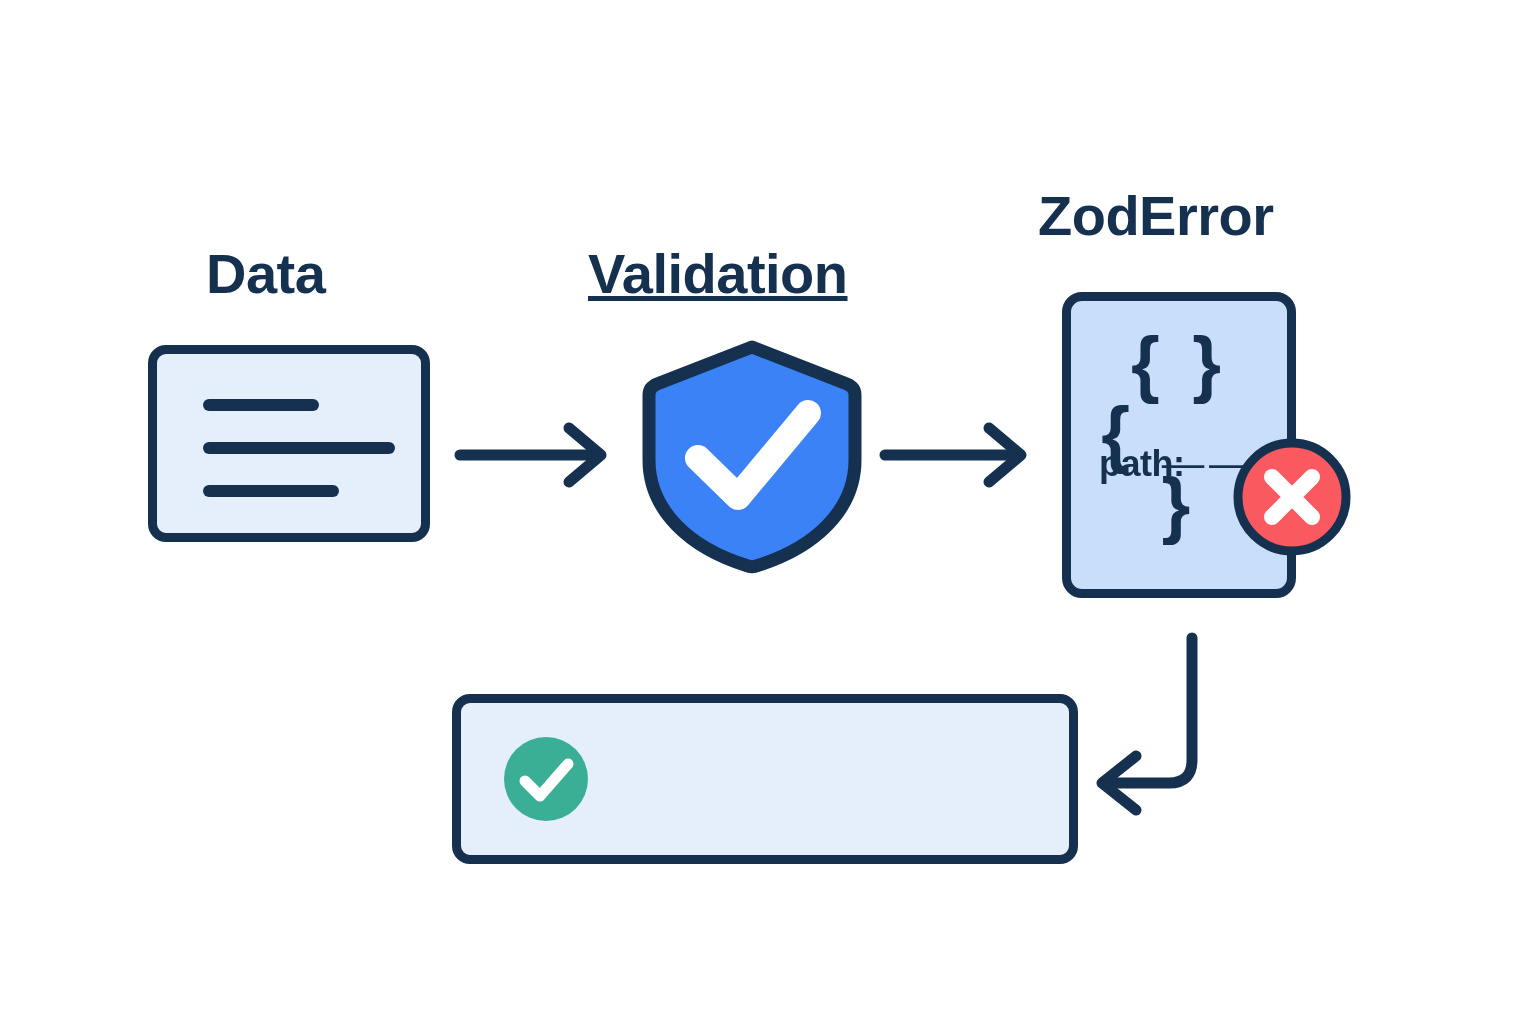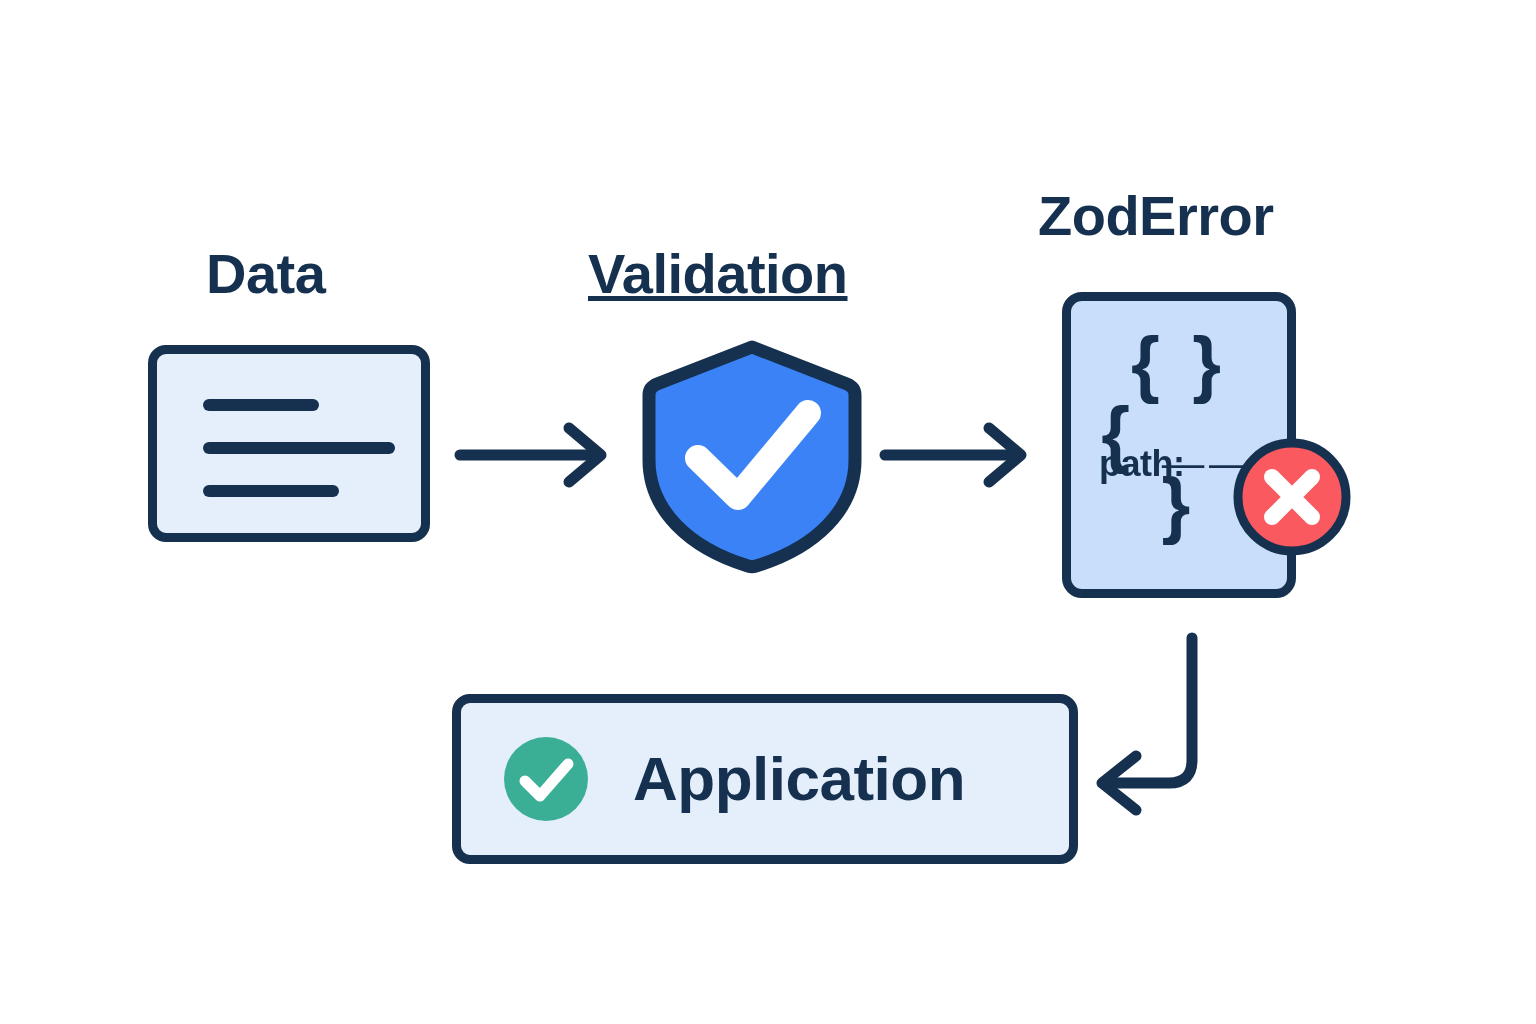--- a/index.html
+++ b/index.html
@@ -218,16 +218,15 @@
       <path d="M112 18 L112 140 Q112 163 89 163 L30 163"></path>
       <polyline points="56,136 22,163 56,190"></polyline>
     </g>
   </svg>
 
   <div id="application-box">
     <svg id="success-check" viewBox="0 0 86 86">
       <circle cx="43" cy="43" r="42" fill="#3aaf96"></circle>
       <polyline points="22,45 37,60 65,28" fill="none" stroke="#ffffff" stroke-width="11" stroke-linecap="round" stroke-linejoin="round"></polyline>
     </svg>
-    <div id="application-label">Application</div>
   </div>
 
 </div>
 
 </body></html>

